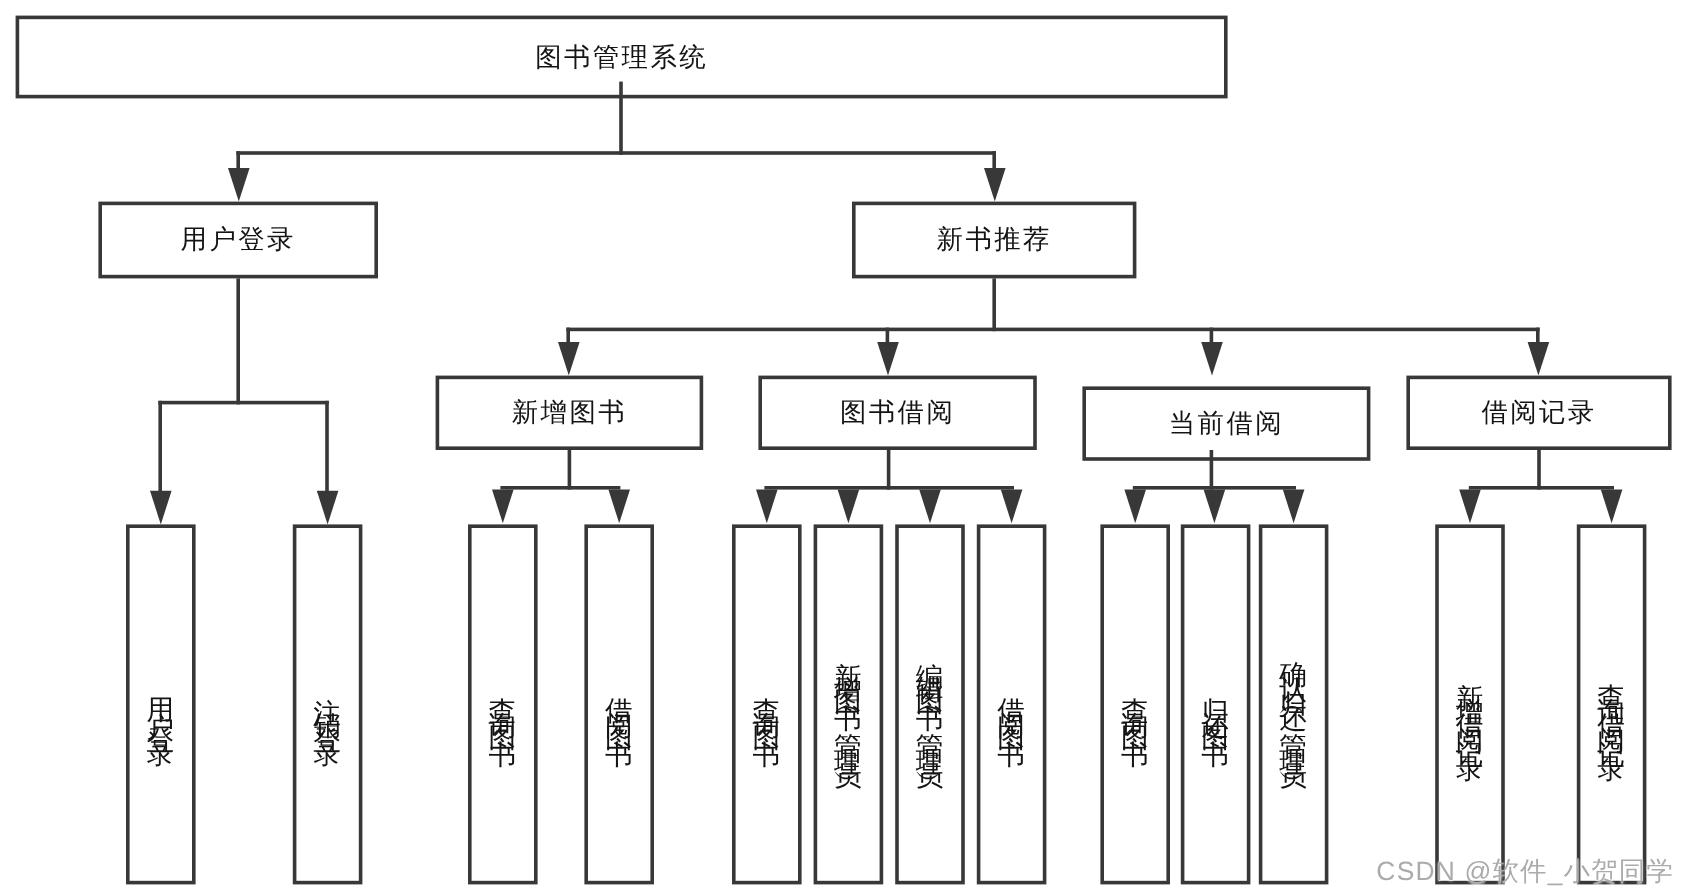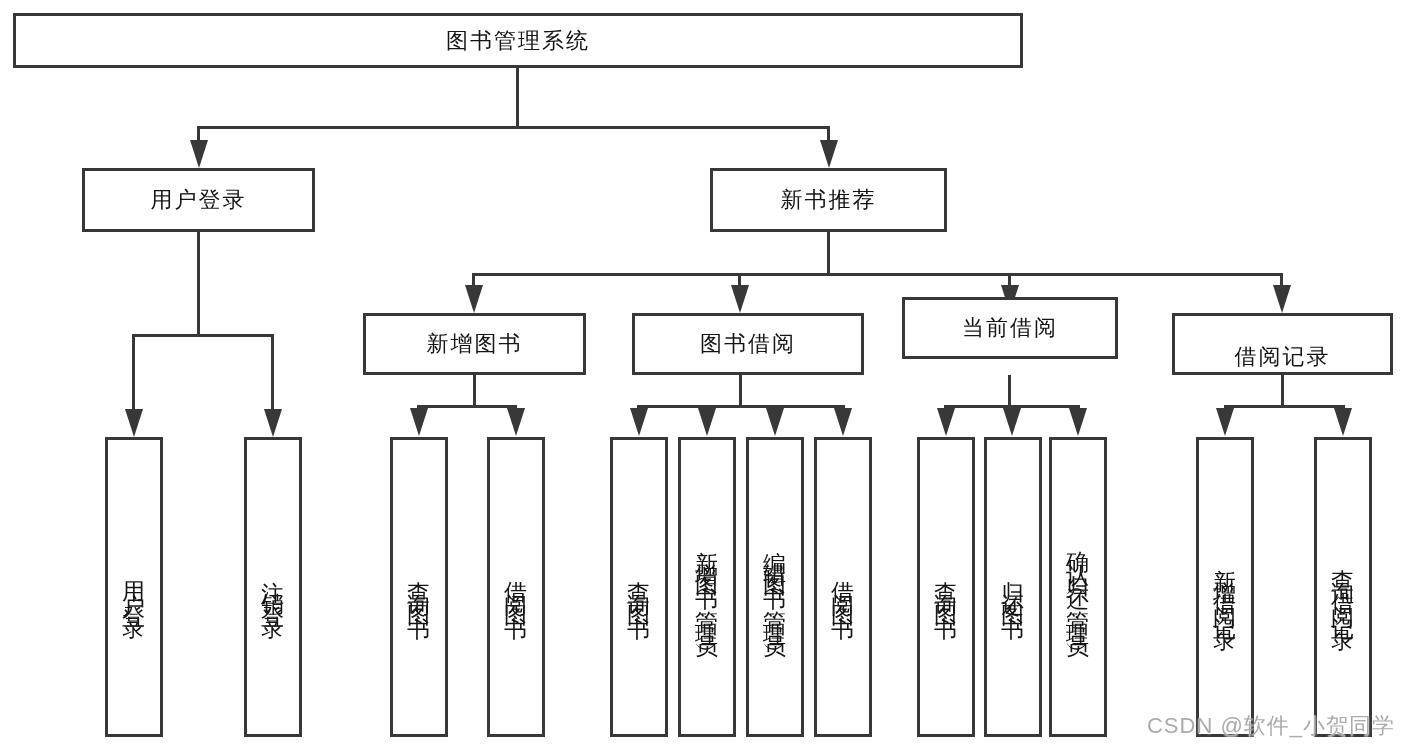--- a/index.html
+++ b/index.html
@@ -32,21 +32,21 @@
     position:absolute; right:10px; bottom:6px; z-index:5;
     font-size:22px; color:#ababab; letter-spacing:1px;
     text-shadow:0 1px 2px rgba(255,255,255,0.9);
   }
 </style>
 </head>
 <body>
 
 <div class="stage">
 
-  <div class="node hnode" style="left:13px; top:13px; width:1010px; height:55px;">
+  <div class="node hnode" style="left:13px; top:13px; width:1010px; height:69px;">
     <span>图书管理系统</span>
   </div>
 
   <div class="vline" style="left:516px; top:68px;  height:61px;"></div>
   <div class="hline" style="left:197px; top:126px; width:633px;"></div>
   <div class="vline" style="left:197px; top:126px; height:20px;"></div>
   <div class="vline" style="left:827px; top:126px; height:20px;"></div>
   <div class="arrow" style="left:190px; top:140px;"></div>
   <div class="arrow" style="left:820px; top:140px;"></div>
 
@@ -74,24 +74,24 @@
   <div class="arrow" style="left:731px;  top:285px;"></div>
   <div class="arrow" style="left:1001px; top:285px;"></div>
   <div class="arrow" style="left:1273px; top:285px;"></div>
 
   <div class="node hnode" style="left:363px; top:313px; width:223px; height:62px;">
     <span>新增图书</span>
   </div>
   <div class="node hnode" style="left:632px; top:313px; width:232px; height:62px;">
     <span>图书借阅</span>
   </div>
-  <div class="node hnode" style="left:902px; top:297px; width:216px; height:62px;">
+  <div class="node hnode" style="left:902px; top:322px; width:240px; height:62px;">
     <span>当前借阅</span>
   </div>
-  <div class="node hnode" style="left:1172px; top:313px; width:221px; height:62px;align-items:flex-end;">
+  <div class="node hnode" style="left:1172px; top:313px; width:221px; height:62px;">
     <span>借阅记录</span>
   </div>
 
   <div class="vline" style="left:473px; top:375px; height:33px;"></div>
   <div class="hline" style="left:417px; top:405px; width:100px;"></div>
   <div class="arrow" style="left:410px; top:408px;"></div>
   <div class="arrow" style="left:507px; top:408px;"></div>
 
   <div class="vline" style="left:739px; top:375px; height:33px;"></div>
   <div class="hline" style="left:637px; top:405px; width:208px;"></div>

